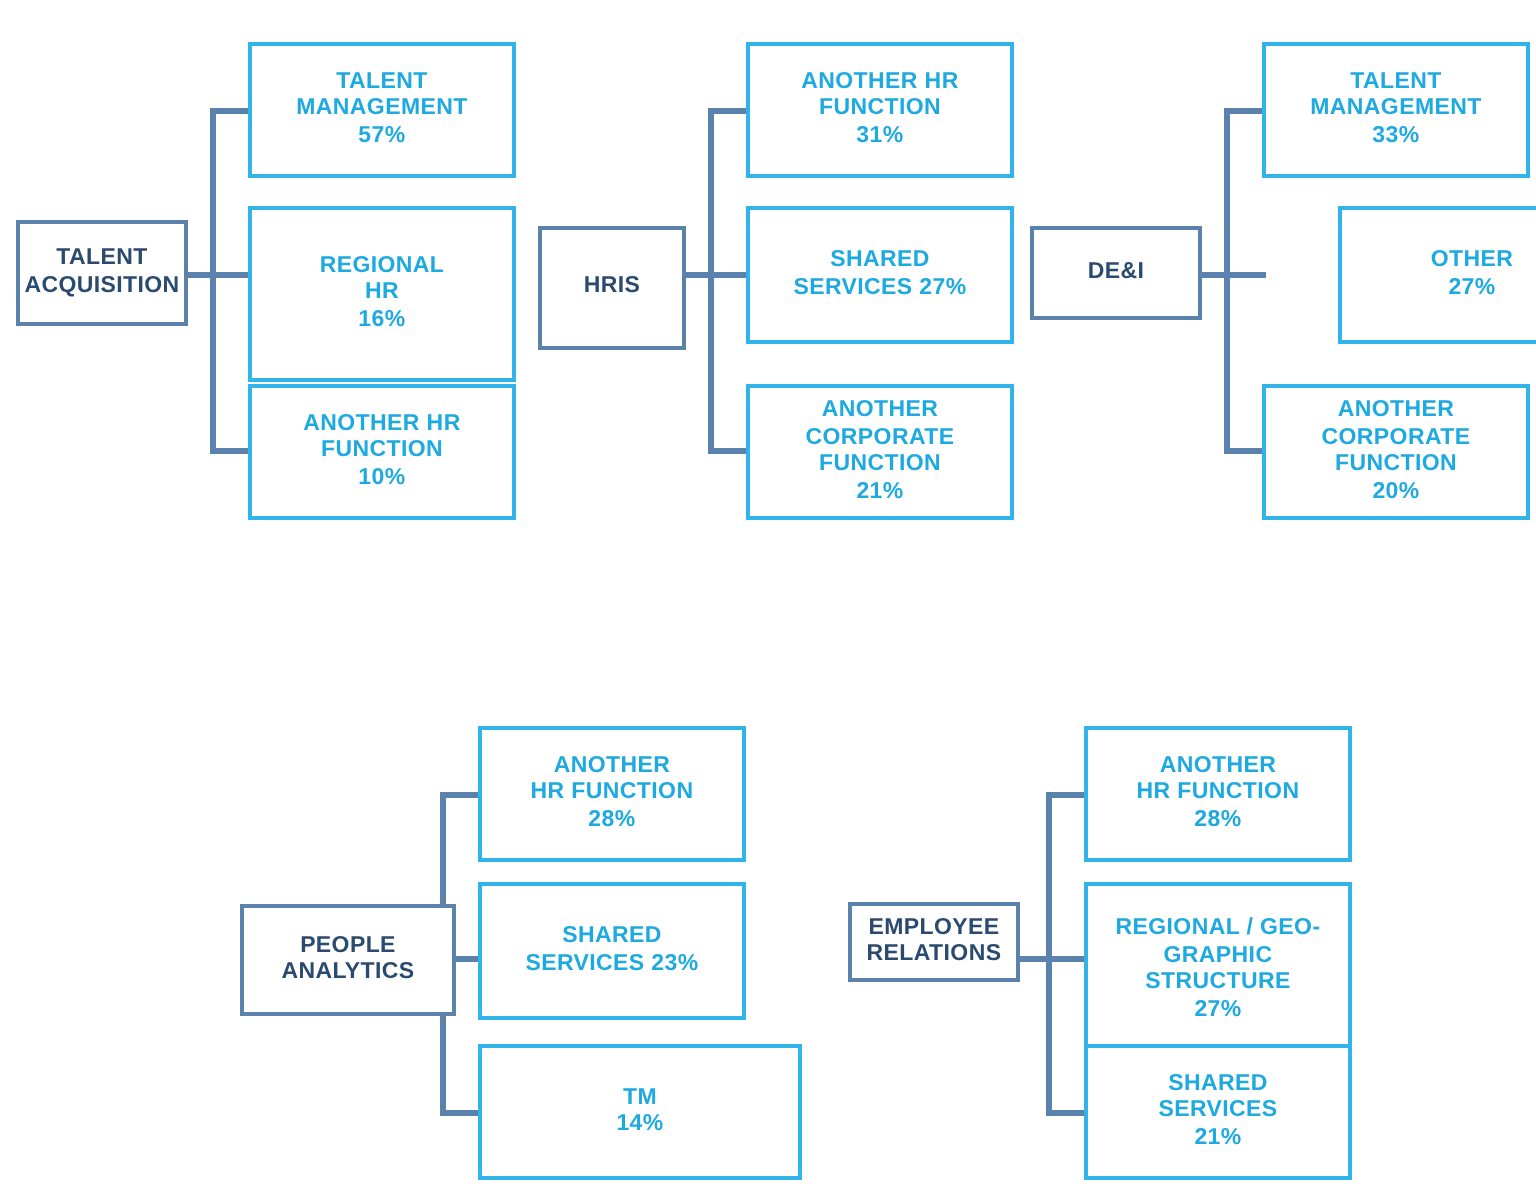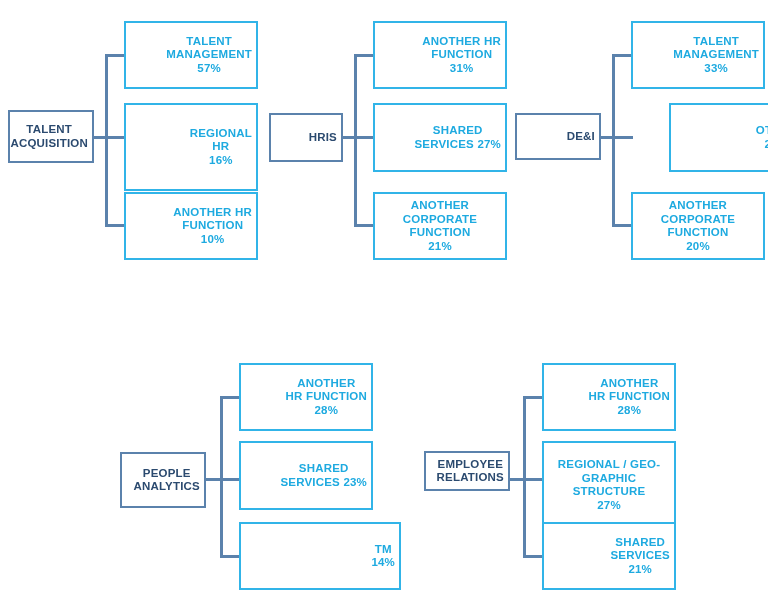--- a/index.html
+++ b/index.html
@@ -19,21 +19,21 @@
     height: 602px;
   }
   .group {
     position: absolute;
   }
   .node {
     position: absolute;
     box-sizing: border-box;
     display: flex;
     align-items: center;
-    justify-content: flex-end;
+    justify-content: center;
     text-align: center;
     background: #ffffff;
     letter-spacing: 0.2px;
   }
   .node-parent {
     border: 2px solid #5b82ac;
     color: #2b4a6f;
     font-weight: bold;
     font-size: 11.5px;
     line-height: 13.5px;
@@ -81,21 +81,21 @@
       <span class="lines">ANOTHER HR<br>FUNCTION<br>10%</span>
     </div>
   </div>
 
   <div class="group">
     <div class="connector connector-v" style="left:354px; top:54px; height:173px;"></div>
     <div class="connector connector-h" style="left:354px; top:54px; width:21px;"></div>
     <div class="connector connector-h" style="left:342px; top:136px; width:33px;"></div>
     <div class="connector connector-h" style="left:354px; top:224px; width:21px;"></div>
 
-    <div class="node node-parent" style="left:269px; top:113px; width:74px; height:49px;">
+    <div class="node node-parent" style="left:269px; top:113px; width:74px; height:62px;">
       <span class="lines">HRIS</span>
     </div>
 
     <div class="node node-child" style="left:373px; top:21px; width:134px; height:68px;">
       <span class="lines">ANOTHER HR<br>FUNCTION<br>31%</span>
     </div>
     <div class="node node-child" style="left:373px; top:103px; width:134px; height:69px;">
       <span class="lines">SHARED<br>SERVICES 27%</span>
     </div>
     <div class="node node-child" style="left:373px; top:192px; width:134px; height:68px;">
@@ -123,21 +123,21 @@
       <span class="lines">ANOTHER<br>CORPORATE FUNCTION<br>20%</span>
     </div>
   </div>
 
   <div class="group">
     <div class="connector connector-v" style="left:220px; top:396px; height:162px;"></div>
     <div class="connector connector-h" style="left:220px; top:396px; width:21px;"></div>
     <div class="connector connector-h" style="left:205px; top:478px; width:36px;"></div>
     <div class="connector connector-h" style="left:220px; top:555px; width:21px;"></div>
 
-    <div class="node node-parent" style="left:120px; top:452px; width:86px; height:56px;">
+    <div class="node node-parent" style="left:120px; top:452px; width:108px; height:56px;">
       <span class="lines">PEOPLE<br>ANALYTICS</span>
     </div>
 
     <div class="node node-child" style="left:239px; top:363px; width:134px; height:68px;">
       <span class="lines">ANOTHER<br>HR FUNCTION<br>28%</span>
     </div>
     <div class="node node-child" style="left:239px; top:441px; width:134px; height:69px;">
       <span class="lines">SHARED<br>SERVICES 23%</span>
     </div>
     <div class="node node-child" style="left:239px; top:522px; width:162px; height:68px;">

